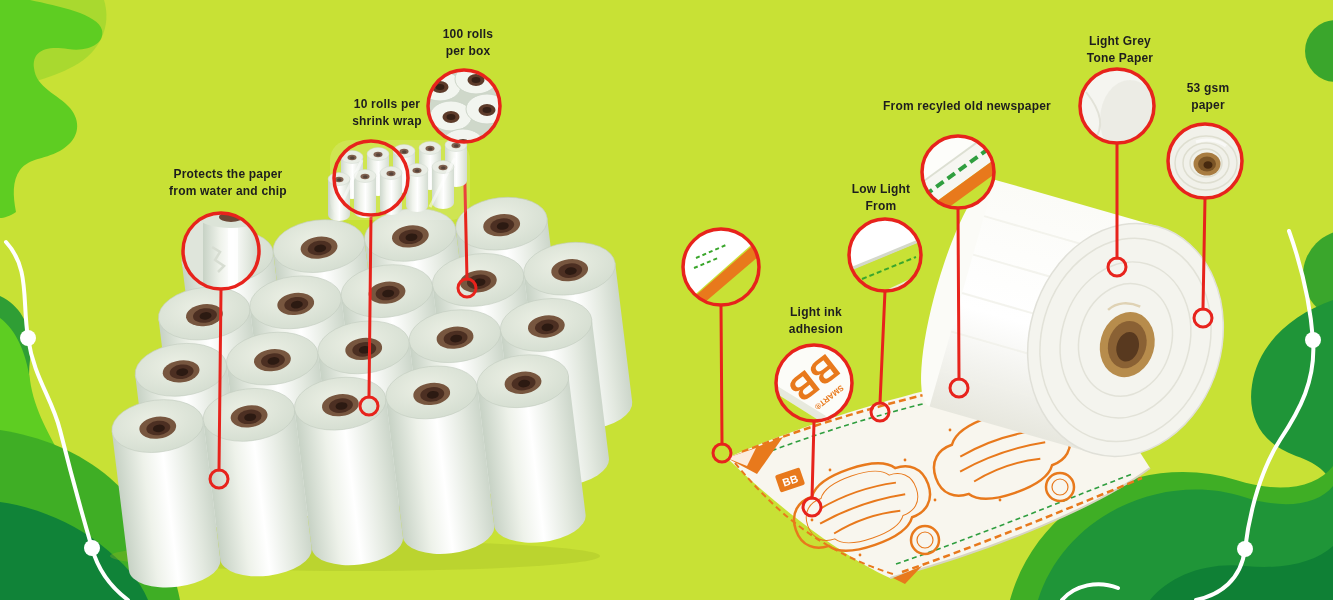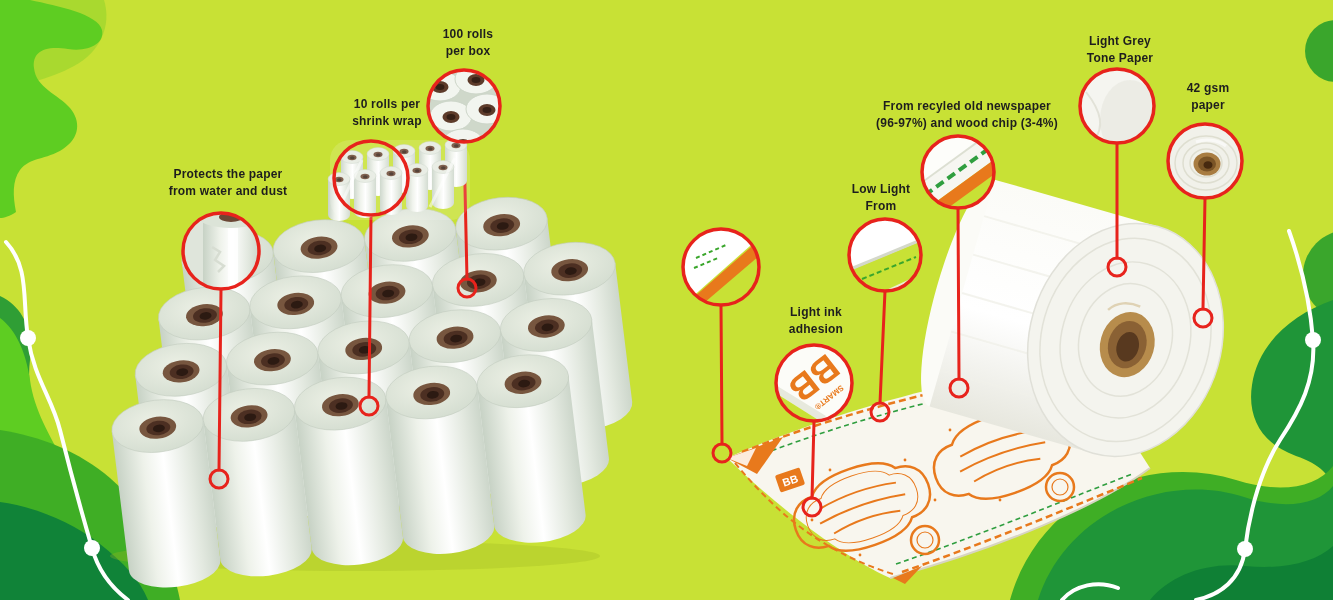--- a/index.html
+++ b/index.html
@@ -348,44 +348,43 @@
     <circle cx="812" cy="507" r="9"></circle>
     <circle cx="880" cy="412" r="9"></circle>
     <circle cx="959" cy="388" r="9"></circle>
     <circle cx="1117" cy="267" r="9"></circle>
     <circle cx="1203" cy="318" r="9"></circle>
   </g>
 </svg>
 
 <div class="cl" style="left:228px;top:166px">
   <span>Protects the paper</span>
-  <span>from water and dust</span>
+  <span>from water and chip</span>
 </div>
 <div class="cl" style="left:387px;top:96px">
   <span>10 rolls per</span>
   <span>shrink wrap</span>
 </div>
 <div class="cl" style="left:468px;top:26px">
   <span>100 rolls</span>
   <span>per box</span>
 </div>
 <div class="cl" style="left:816px;top:304px">
   <span>Light ink</span>
   <span>adhesion</span>
 </div>
 <div class="cl" style="left:881px;top:181px">
   <span>Low Light</span>
   <span>From</span>
 </div>
 <div class="cl" style="left:967px;top:98px">
   <span>From recyled old newspaper</span>
-  <span>(96-97%) and wood chip (3-4%)</span>
 </div>
 <div class="cl" style="left:1120px;top:33px">
   <span>Light Grey</span>
   <span>Tone Paper</span>
 </div>
 <div class="cl" style="left:1208px;top:80px">
-  <span>42 gsm</span>
+  <span>53 gsm</span>
   <span>paper</span>
 </div>
 
 </div>
 
 </body></html>

